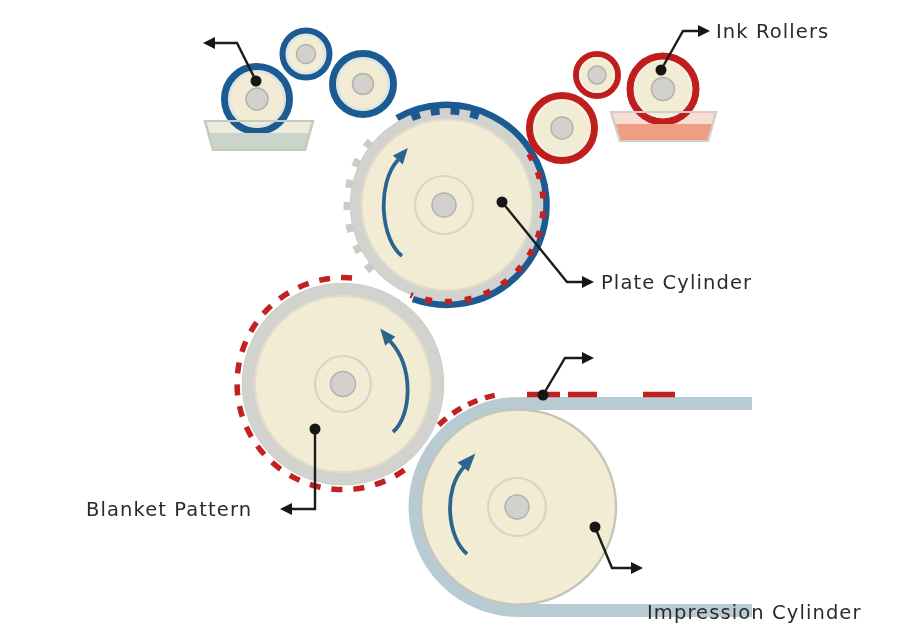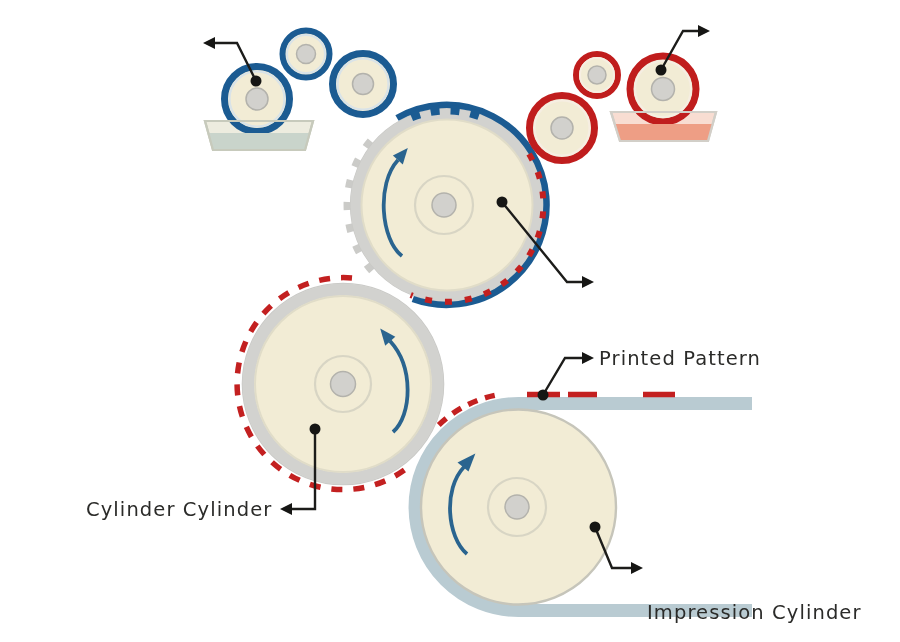--- a/index.html
+++ b/index.html
@@ -128,16 +128,17 @@
       <circle cx="595" cy="527" r="5.5"></circle>
       <polygon points="203,43 215,37 215,49"></polygon>
       <polygon points="710,31 698,25 698,37"></polygon>
       <polygon points="594,282 582,276 582,288"></polygon>
       <polygon points="280,509 292,503 292,515"></polygon>
       <polygon points="594,358 582,352 582,364"></polygon>
       <polygon points="643,568 631,562 631,574"></polygon>
     </g>
   </svg>
 
-  <div class="label" style="left:86px;top:499px;">Cylinder Cylinder</div>
-  <div class="label" style="left:599px;top:348px;">Printed Pattern</div>
+  <div class="label" style="left:716px;top:21px;">Ink Rollers</div>
+  <div class="label" style="left:601px;top:272px;">Plate Cylinder</div>
+  <div class="label" style="left:86px;top:499px;">Blanket Pattern</div>
   <div class="label" style="left:647px;top:557px;margin-top:45px;">Impression Cylinder</div>
 </div>
 
 </body></html>

